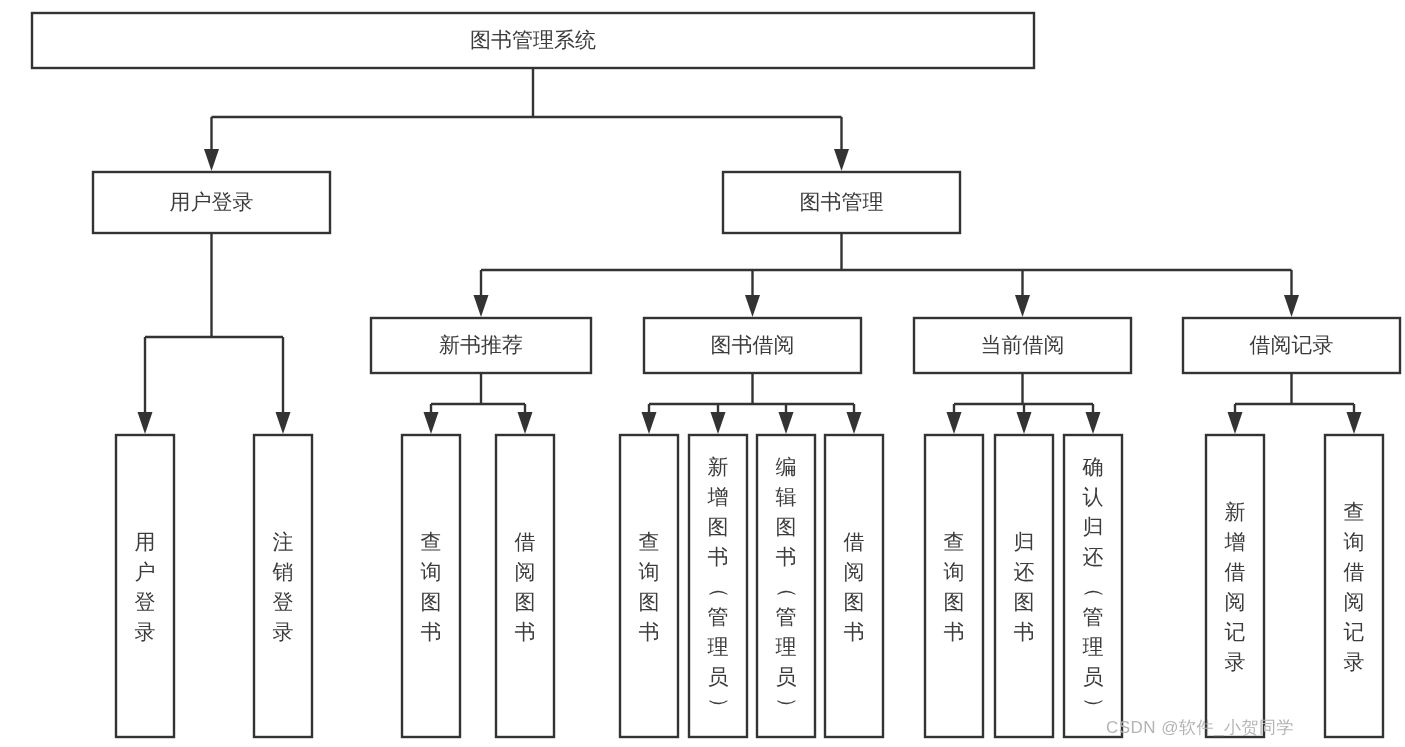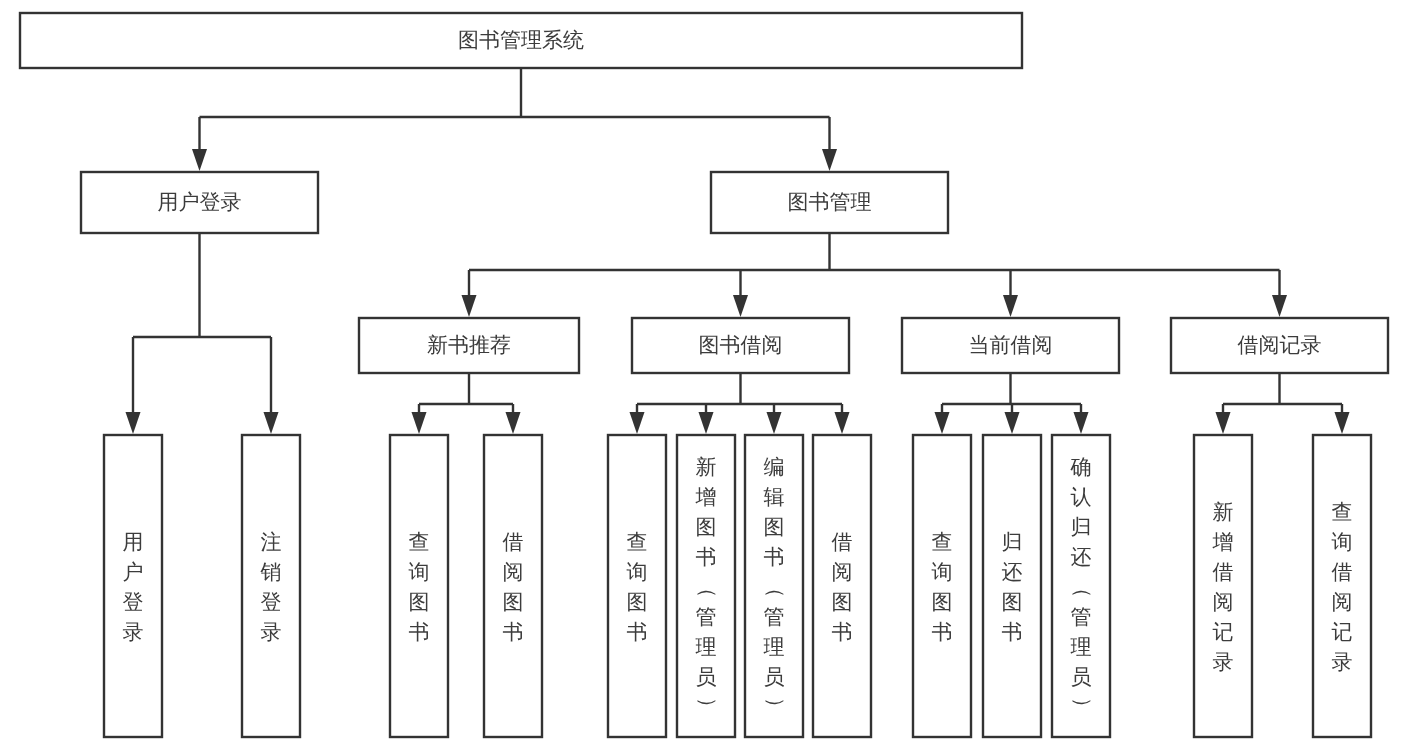--- a/index.html
+++ b/index.html
@@ -11,20 +11,21 @@
     width: 1405px;
     height: 747px;
     font-family: "Liberation Sans", "DejaVu Sans", sans-serif;
     overflow: hidden;
     position: relative;
   }
   #diagram-root {
     position: relative;
     width: 1292px;
     height: 747px;
+    margin-left: 12px;
   }
   svg.diagram-canvas {
     position: absolute;
     top: 0;
     left: 0;
     width: 1405px;
     height: 747px;
   }
   .node-rect {
     fill: #ffffff;
@@ -259,13 +260,14 @@
           <rect class="node-rect" x="1313" y="435" width="58" height="302"></rect>
           <text class="node-label-vertical" x="1342" y="519.4">查</text>
           <text class="node-label-vertical" x="1342" y="549.4">询</text>
           <text class="node-label-vertical" x="1342" y="579.4">借</text>
           <text class="node-label-vertical" x="1342" y="609.4">阅</text>
           <text class="node-label-vertical" x="1342" y="639.4">记</text>
           <text class="node-label-vertical" x="1342" y="669.4">录</text>
         </g>
       </g>
   </svg>
+  <div class="watermark">CSDN @软件_小贺同学</div>
 </div>
 
 </body></html>

